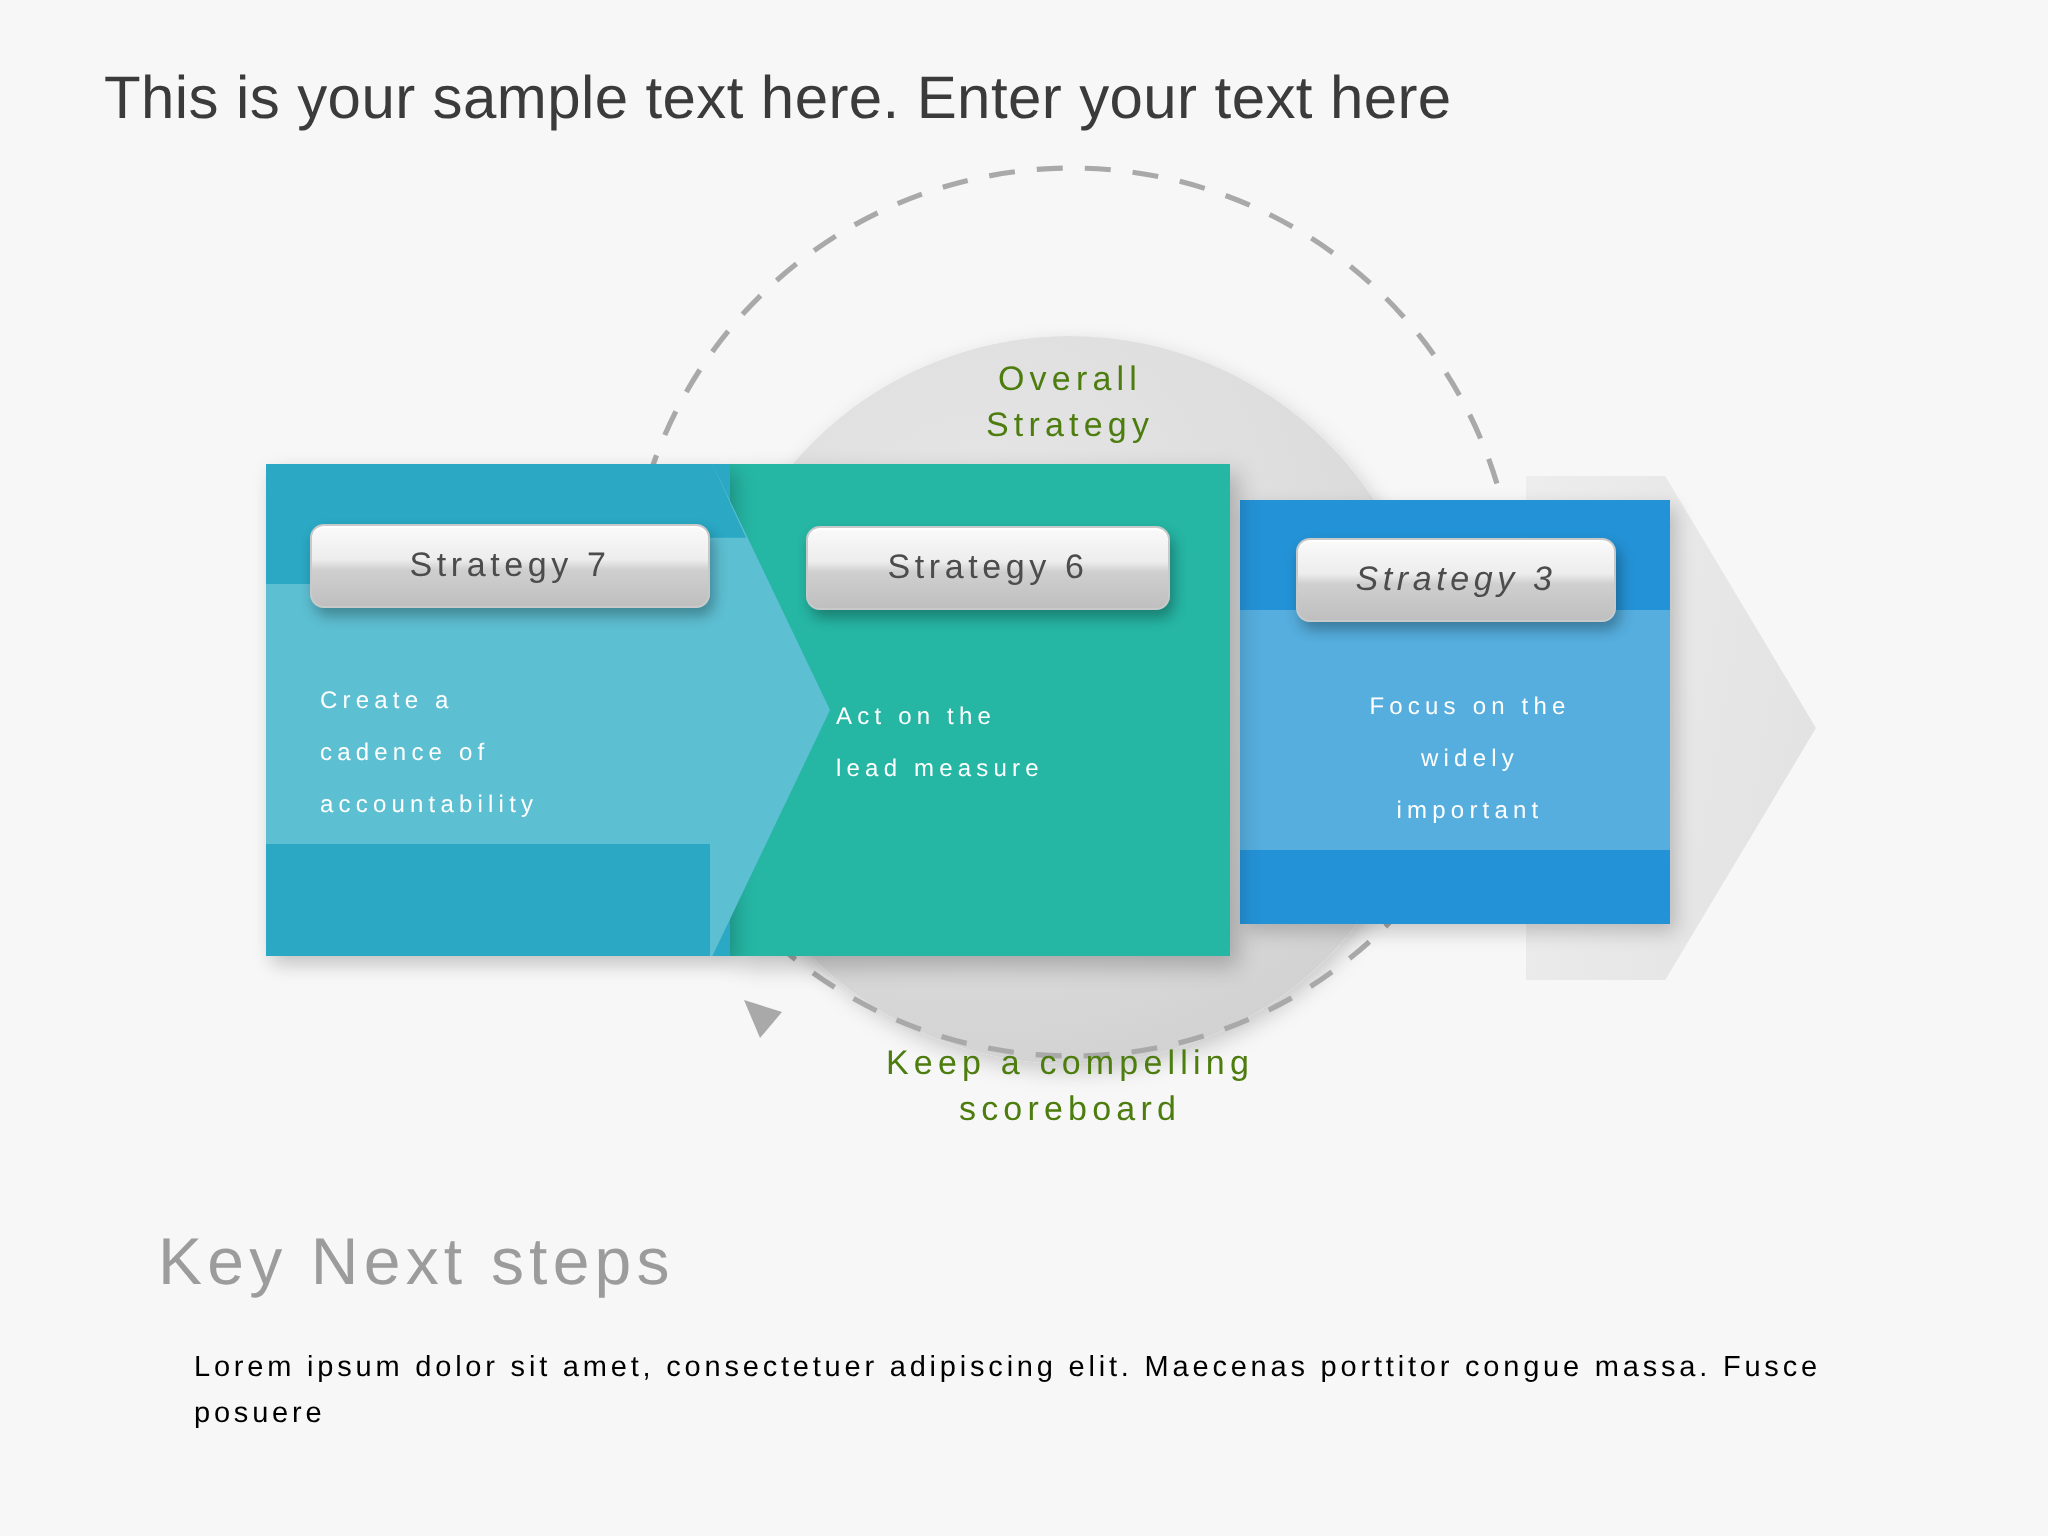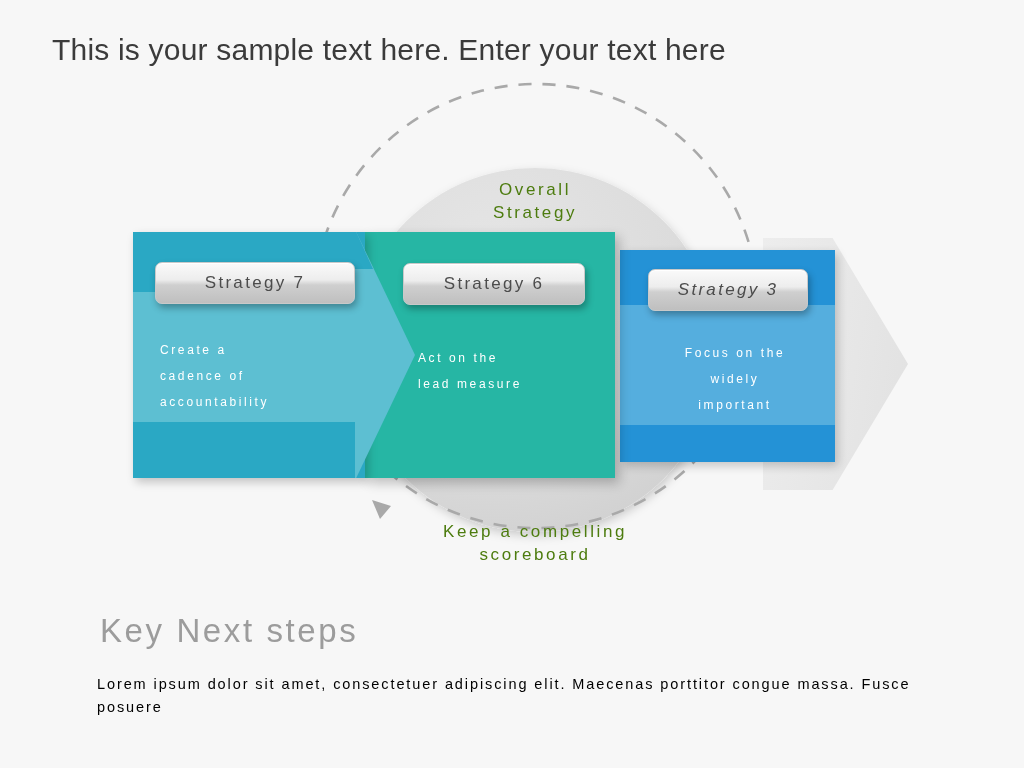--- a/index.html
+++ b/index.html
@@ -77,21 +77,21 @@
   .blk-txt{
     position:absolute;color:#FFFFFF;font-size:12px;
     letter-spacing:2.6px;line-height:26px;
   }
   #t1{left:160px;top:337px;width:200px;text-align:left;}
   #t2{left:418px;top:345px;width:190px;}
   #t3{left:650px;top:340px;width:170px;text-align:center;}
 
   
   #foot-title{
-    position:absolute;left:100px;top:612px;
+    position:absolute;left:79px;top:612px;
     font-size:33px;color:#9C9C9C;letter-spacing:2.6px;
   }
   #foot-body{
     position:absolute;left:97px;top:673px;width:870px;
     font-size:14.5px;color:#000000;letter-spacing:1.9px;line-height:23px;
   }
 </style>
 </head>
 <body>
 

